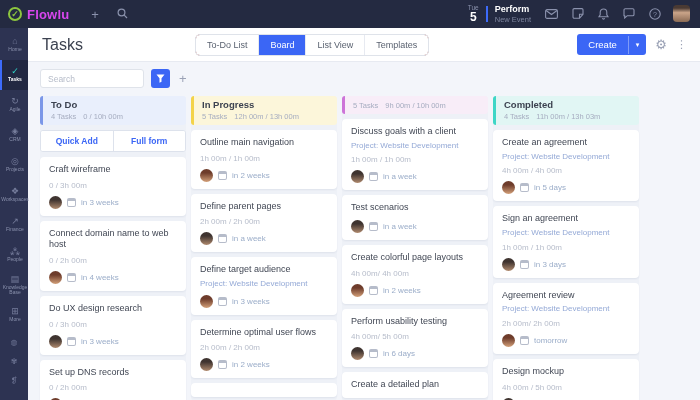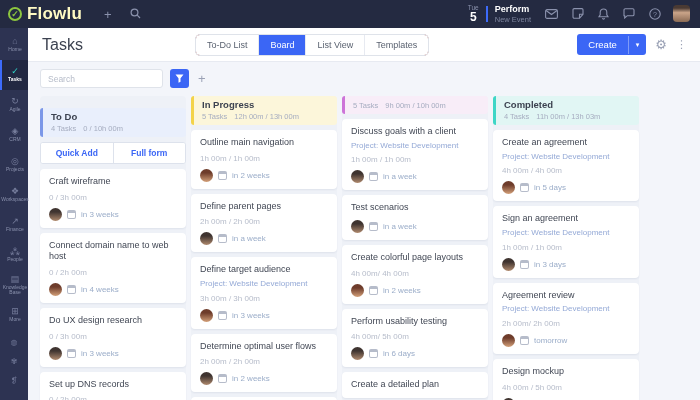--- a/index.html
+++ b/index.html
@@ -5,21 +5,21 @@
   * { margin:0; padding:0; box-sizing:border-box; }
   html,body { width:700px; height:400px; overflow:hidden; }
   body { font-family:"Liberation Sans", sans-serif; background:#f3f5fa; position:relative; }
 
   
   .topbar { position:absolute; top:0; left:0; width:700px; height:28px; background:#242a41;
             display:flex; align-items:center; padding:0 10px 0 8px; z-index:5; }
   .logo { display:flex; align-items:center; gap:5px; }
   .logo-badge { width:14px; height:14px; border:2px solid #8dc63f; border-radius:50%;
                 color:#8dc63f; font-size:9px; line-height:10px; text-align:center; font-weight:bold; }
-  .logo-text { color:#fef9c3; font-size:17px; font-weight:bold; letter-spacing:.2px; }
+  .logo-text { color:#d946ef; font-size:13px; font-weight:bold; letter-spacing:.2px; }
   .tb-glyph { color:#8b92ad; font-size:13px; margin-left:22px; cursor:pointer; }
   .tb-right { margin-left:auto; display:flex; align-items:center; }
   .date-blk { text-align:center; line-height:1; margin-right:7px; }
   .date-wd { font-size:6.5px; color:#8b92ad; display:block; }
   .date-day { font-size:12px; color:#fff; font-weight:bold; display:block; }
   .date-div { width:2px; height:16px; background:#3d6bfa; margin-right:7px; }
   .cal-blk { line-height:1.2; margin-right:14px; }
   .cal-title { font-size:9px; font-weight:bold; color:#fff; display:block; }
   .cal-sub { font-size:7.5px; color:#7d849e; display:block; }
   .tb-icons { display:flex; align-items:center; gap:14px; margin-right:12px; }
@@ -54,21 +54,21 @@
   .create-btn { display:flex; align-items:center; background:#3b66f5; border-radius:3px;
                 color:#fff; font-size:9.5px; cursor:pointer; overflow:hidden; }
   .create-main { padding:5px 11px; }
   .create-caret { padding:5px 7px; border-left:1px solid rgba(255,255,255,.35); font-size:7px; }
   .gear-ico { color:#9aa1b5; font-size:13px; cursor:pointer; }
   .kebab-ico { color:#9aa1b5; font-size:11px; cursor:pointer; letter-spacing:1px; }
 
   
   .board-area { padding:7px 0 0 12px; }
   .toolbar { display:flex; align-items:center; gap:7px; margin-bottom:8px; }
-  .search-input { width:123px; height:19px; border:1px solid #dfe3ea; border-radius:3px;
+  .search-input { width:104px; height:19px; border:1px solid #dfe3ea; border-radius:3px;
                   font-size:8.5px; padding:0 7px; color:#3c4250; background:#fff; outline:none;
                   font-family:"Liberation Sans", sans-serif; }
   .search-input::placeholder { color:#b6bcc9; }
   .filter-btn { width:19px; height:19px; background:#3b66f5; border-radius:3px; border:none;
                 display:flex; align-items:center; justify-content:center; cursor:pointer; }
   .tool-plus { color:#9aa1b5; font-size:13px; cursor:pointer; margin-left:2px; }
 
   .board { display:flex; gap:5px; align-items:flex-start; }
   .col { width:146px; background:#eef1f7; border-radius:4px; padding:0 0 4px 0; }
   .col-head { border-left:3px solid; border-radius:3px; padding:3px 8px 4px; }
@@ -228,21 +228,21 @@
       <input class="search-input" type="text" placeholder="Search" style="">
       <button class="filter-btn">
         <svg width="9" height="9" viewBox="0 0 9 9">
             <path d="M0.5,0.5 h8 l-3,3.8 v3.4 l-2,1 v-4.4 z" fill="#fff"></path>
           </svg>
       </button>
       <span class="tool-plus">+</span>
     </div>
     <div class="board">
         <div class="col">
-          <div class="col-head" style="border-left-color: rgb(123, 151, 232); background: rgb(233, 239, 252); margin-top: 12px;">
+          <div class="col-head" style="border-left-color: rgb(123, 151, 232); background: rgb(233, 239, 252);">
             <div class="col-title">To Do</div>
             <div class="col-meta"><span class="cnt">4 Tasks</span><span class="tm">0 / 10h 00m</span></div>
           </div>
           <div class="col-cards">
             <div class="qa-row">
               <div class="qa-btn">Quick Add</div>
               <div class="qa-btn">Full form</div>
             </div>
             <div class="card">
               <div class="card-title">Craft wireframe</div>
@@ -300,21 +300,20 @@
               <div class="card-time">2h 00m / 2h 00m</div>
               <div class="card-footer">
                 <div class="avatar" style="background: linear-gradient(rgb(63, 52, 48) 30%, rgb(176, 138, 110) 100%);"></div>
                 <div class="cal-ico"></div>
                 <div class="card-due">in a week</div>
               </div>
             </div>
             <div class="card">
               <div class="card-title">Define target audience</div>
               <div class="card-project">Project: Website Development</div>
-              <div class="card-time">3h 00m / 3h 00m</div>
               <div class="card-footer">
                 <div class="avatar" style="background: linear-gradient(rgb(110, 60, 43) 30%, rgb(211, 160, 121) 100%);"></div>
                 <div class="cal-ico"></div>
                 <div class="card-due">in 3 weeks</div>
               </div>
             </div>
             <div class="card">
               <div class="card-title">Determine optimal user flows</div>
               <div class="card-time">2h 00m / 2h 00m</div>
               <div class="card-footer">

